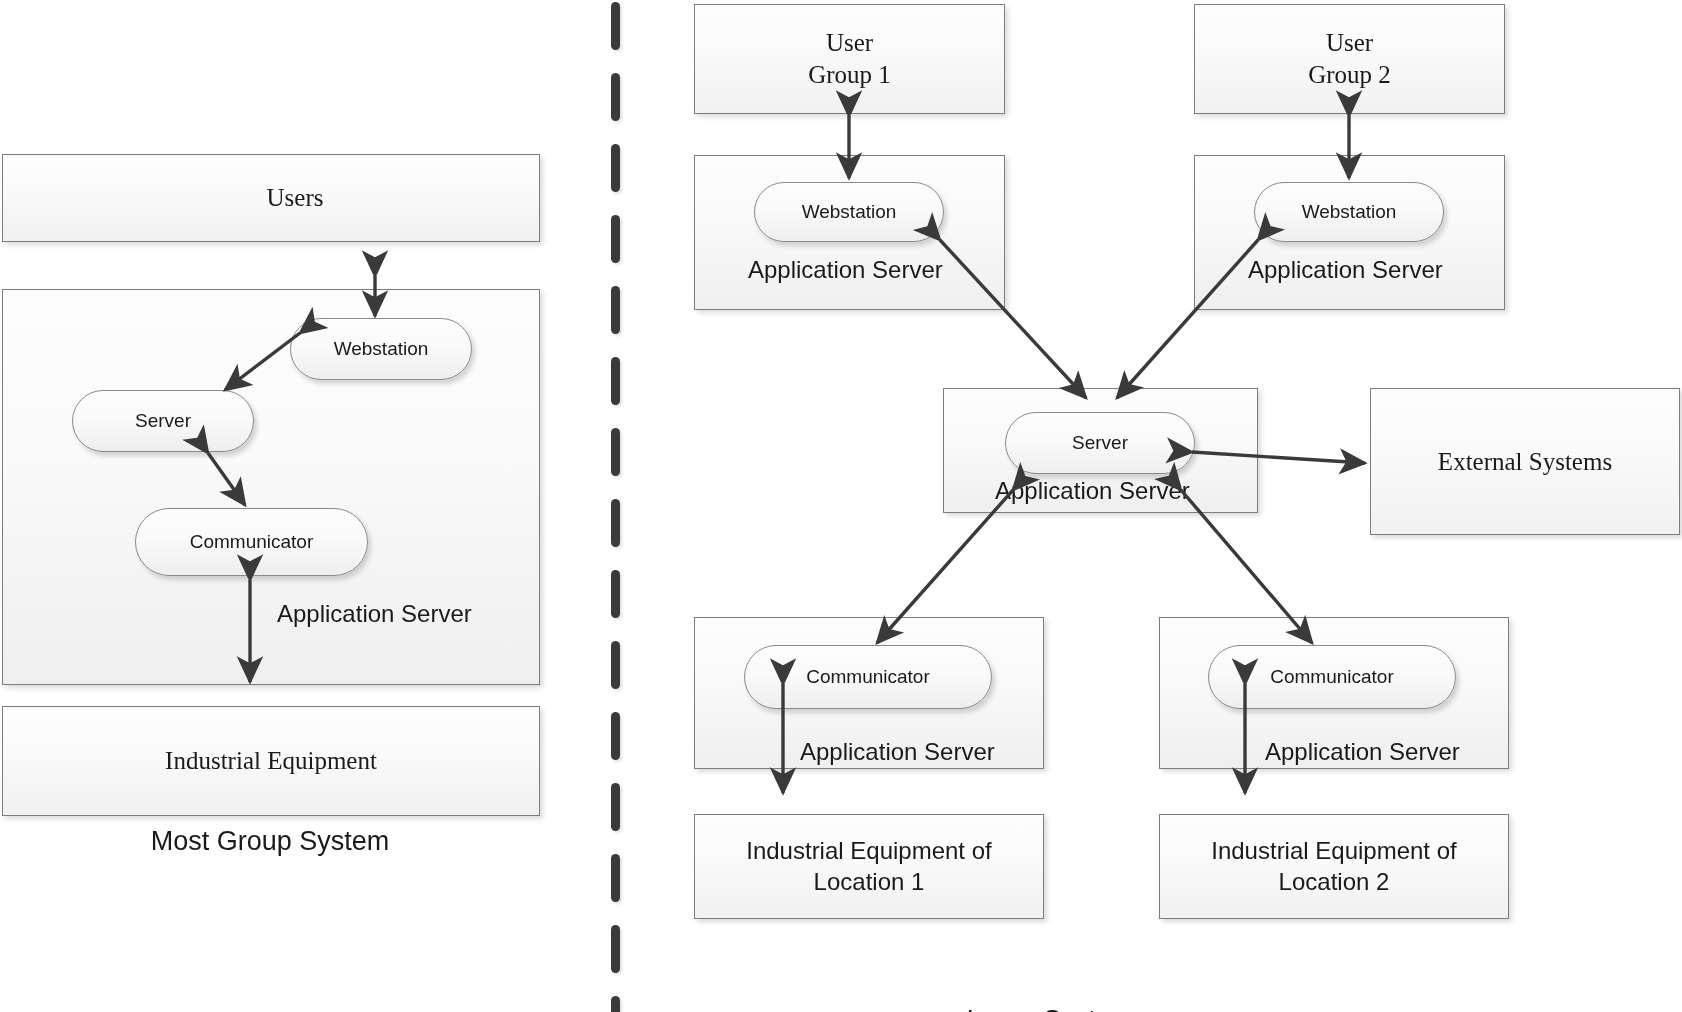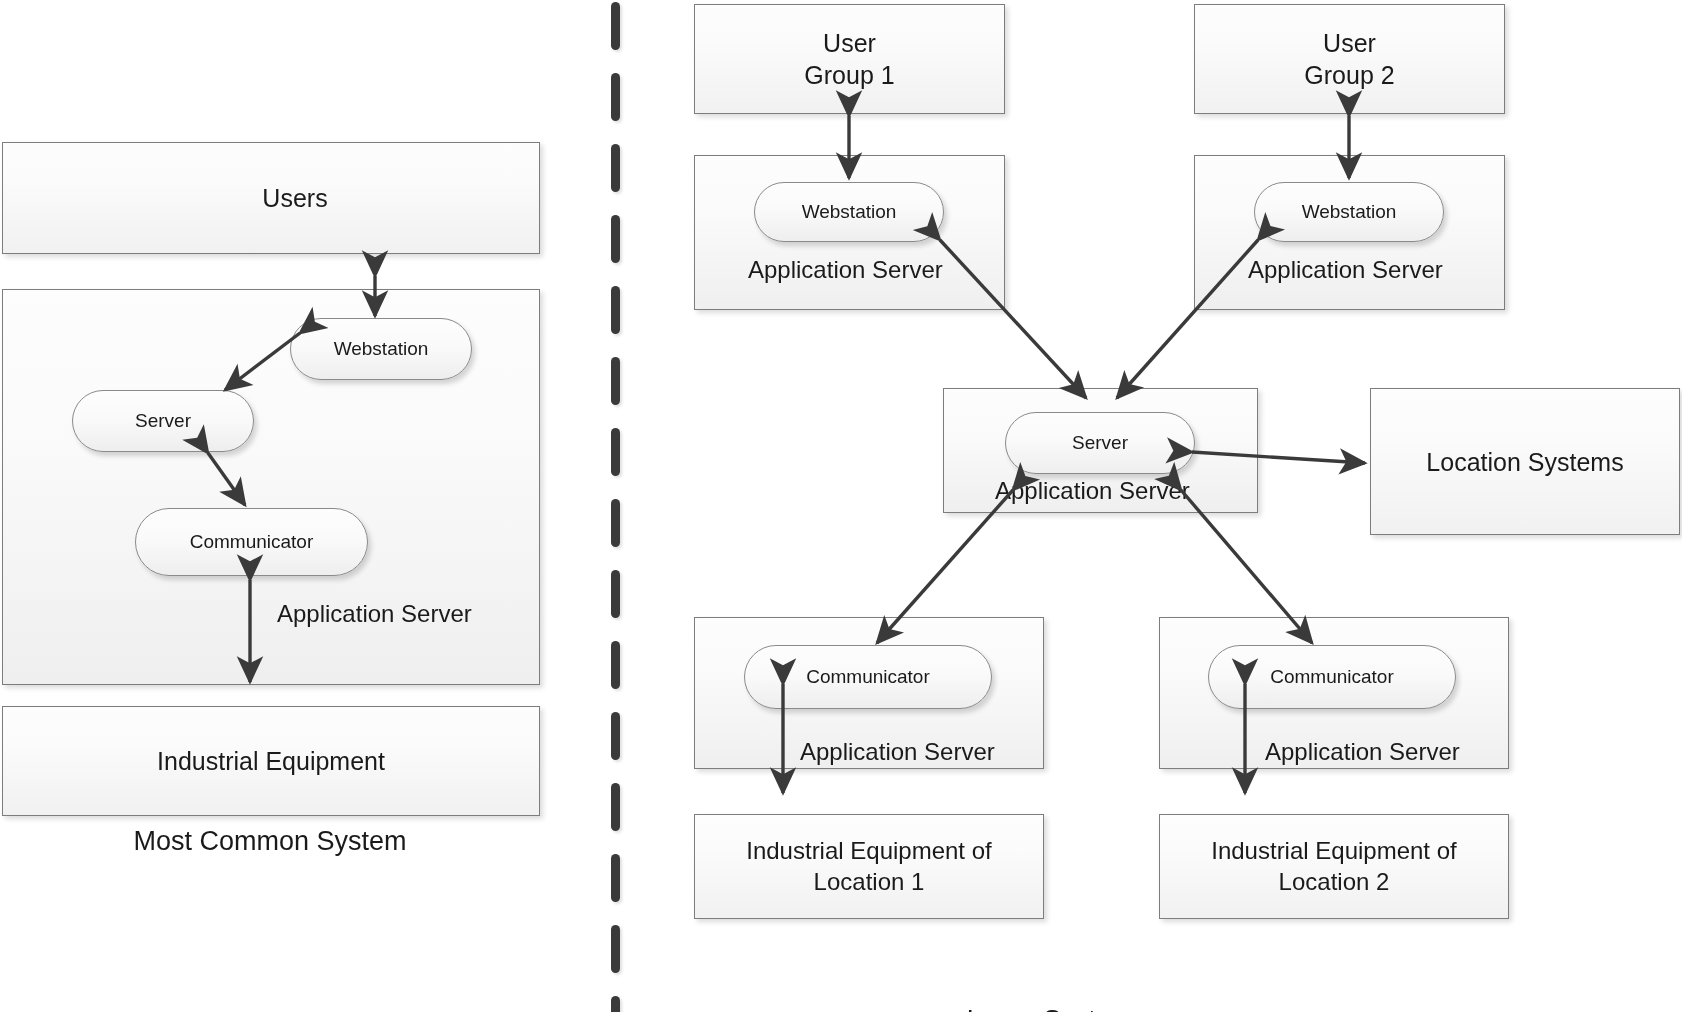--- a/index.html
+++ b/index.html
@@ -62,21 +62,21 @@
     white-space: nowrap;
   }
   .panel-caption {
     position: absolute;
     z-index: 5;
     white-space: nowrap;
     text-align: center;
   }
 
   
-  .f-lg { font-size: 25px; }
+  .f-lg { font-size: 25px; font-family: Liberation Serif, serif; }
   .f-md { font-size: 24px; }
   .f-sm { font-size: 19px; }
   .f-cap { font-size: 27px; }
 
   
   #divider {
     position: absolute;
     left: 611px;
     top: -4px;
     width: 9px;
@@ -152,21 +152,21 @@
     <div class="dash" style="top:645px"></div>
     <div class="dash" style="top:716px"></div>
     <div class="dash" style="top:787px"></div>
     <div class="dash" style="top:858px"></div>
     <div class="dash" style="top:929px"></div>
     <div class="dash" style="top:1000px"></div>
   </div>
 
   
 
-  <div class="rect-node f-lg" style="left:2px; top:142px; width:538px; height:112px;padding-left:48px;">
+  <div class="rect-node f-lg" style="left:2px; top:154px; width:538px; height:88px;padding-left:48px;">
     <span class="node-label">Users</span>
   </div>
 
   <div class="container-node" style="left:2px; top:289px; width:538px; height:396px;"></div>
 
   <div class="pill-node f-sm" style="left:290px; top:318px; width:182px; height:62px; border-radius:31px;">
     <span class="node-label">Webstation</span>
   </div>
 
   <div class="pill-node f-sm" style="left:72px; top:390px; width:182px; height:62px; border-radius:31px;">
@@ -179,21 +179,21 @@
 
   <div class="inner-caption f-md" style="left:277px; top:600px;">
     <span>Application Server</span>
   </div>
 
   <div class="rect-node f-lg" style="left:2px; top:706px; width:538px; height:110px;">
     <span class="node-label">Industrial Equipment</span>
   </div>
 
   <div class="panel-caption f-cap" style="left:0px; top:826px; width:540px;">
-    <span>Most Common System</span>
+    <span>Most Group System</span>
   </div>
 
   
 
   
   <div class="rect-node f-lg" style="left:694px; top:4px; width:311px; height:110px;">
     <span class="node-label">User
 Group 1</span>
   </div>
 
@@ -227,21 +227,21 @@
   <div class="pill-node f-sm" style="left:1005px; top:412px; width:190px; height:62px; border-radius:31px;">
     <span class="node-label">Server</span>
   </div>
 
   <div class="inner-caption f-md" style="left:995px; top:477px;">
     <span>Application Server</span>
   </div>
 
   
   <div class="rect-node f-lg" style="left:1370px; top:388px; width:310px; height:147px;">
-    <span class="node-label">Location Systems</span>
+    <span class="node-label">External Systems</span>
   </div>
 
   
   <div class="container-node" style="left:694px; top:617px; width:350px; height:152px;"></div>
   <div class="container-node" style="left:1159px; top:617px; width:350px; height:152px;"></div>
 
   <div class="pill-node f-sm" style="left:744px; top:645px; width:248px; height:64px; border-radius:32px;">
     <span class="node-label">Communicator</span>
   </div>
   <div class="pill-node f-sm" style="left:1208px; top:645px; width:248px; height:64px; border-radius:32px;">

